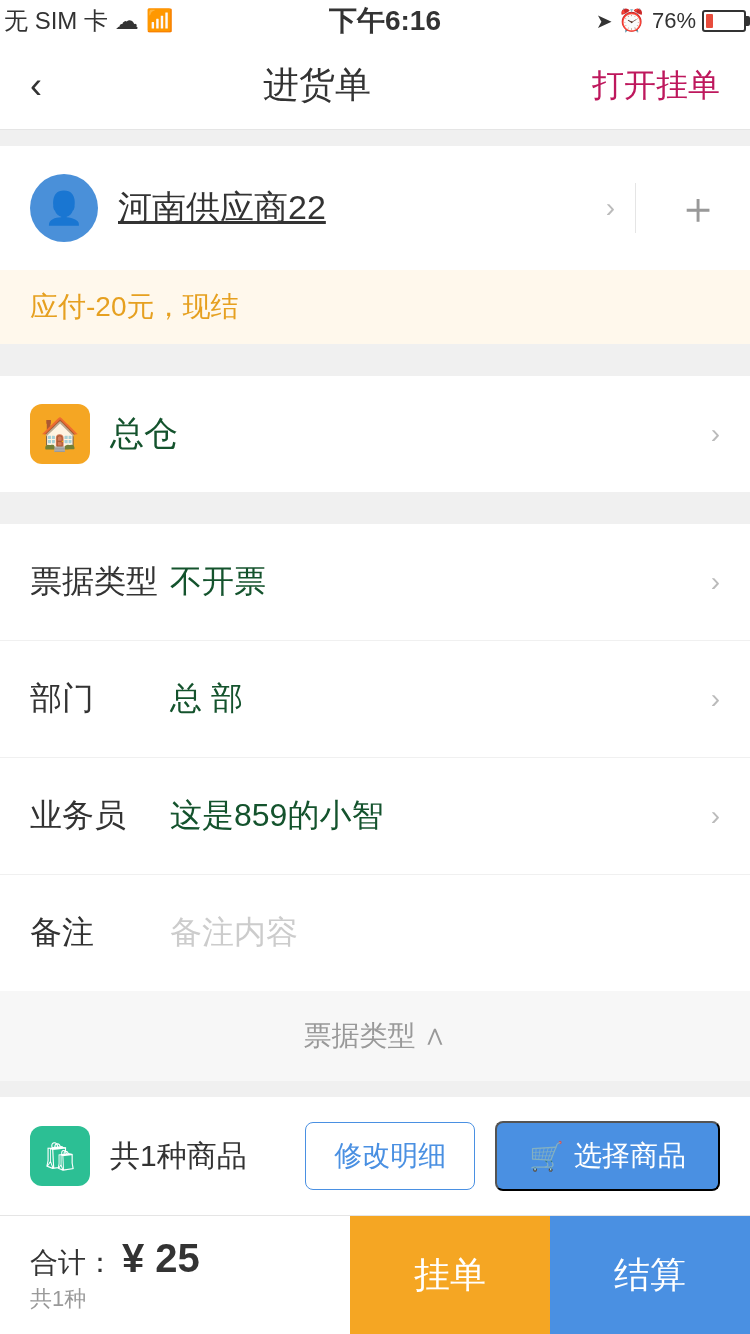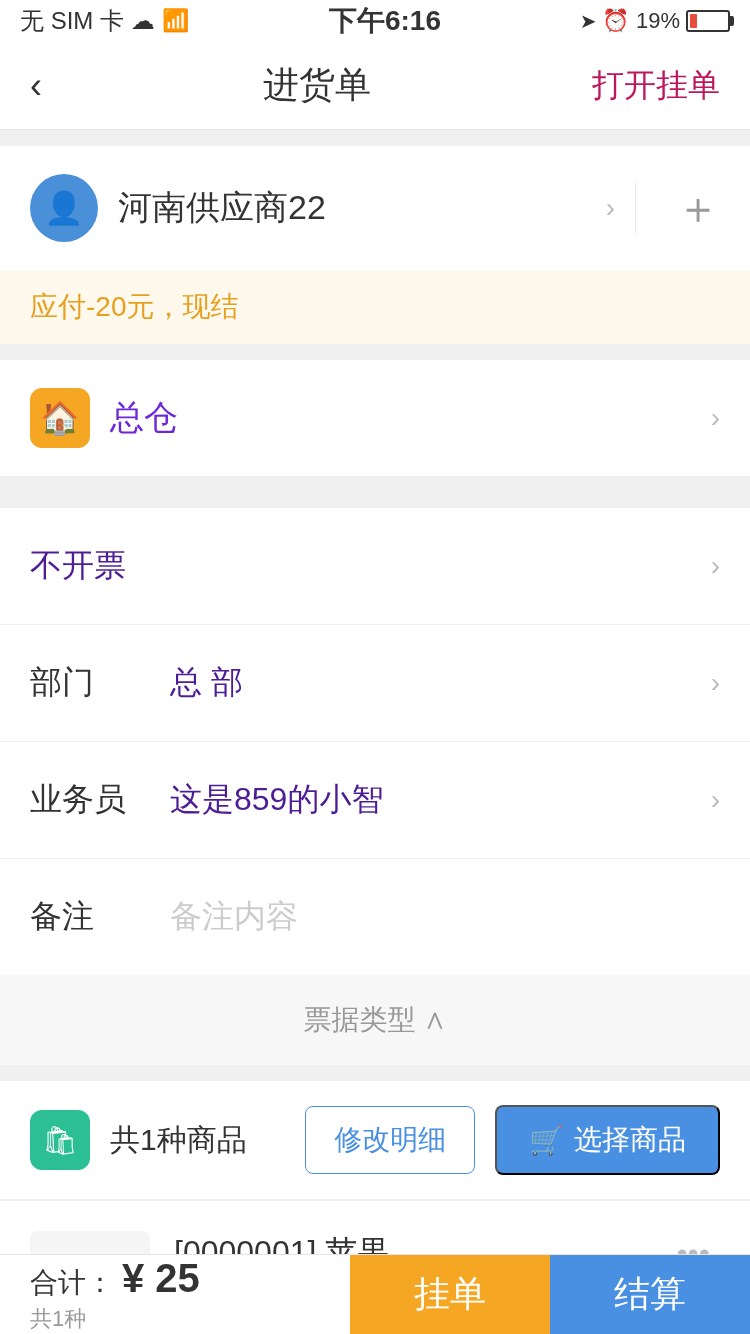--- a/index.html
+++ b/index.html
@@ -13,21 +13,21 @@
       color: #333;
     }
 
     
     .status-bar {
       background: #fff;
       height: 42px;
       display: flex;
       align-items: center;
       justify-content: space-between;
-      padding: 0 20px;
+      padding: 0 4px;
       font-size: 24px;
       color: #333;
     }
     .status-left { display: flex; align-items: center; gap: 8px; }
     .status-center { font-weight: 600; font-size: 28px; }
     .status-right { display: flex; align-items: center; gap: 6px; font-size: 22px; }
     .battery-icon {
       width: 44px; height: 22px;
       border: 2px solid #333;
       border-radius: 3px;
@@ -99,20 +99,21 @@
       justify-content: center;
       color: #fff;
       font-size: 32px;
       margin-right: 20px;
       flex-shrink: 0;
     }
     .supplier-name {
       flex: 1;
       font-size: 34px;
       color: #333;
+      text-decoration: underline;
     }
     .supplier-divider {
       width: 1px;
       height: 50px;
       background: #e5e5e5;
       margin: 0 20px;
     }
     .chevron-icon {
       color: #bbb;
       font-size: 28px;
@@ -122,20 +123,21 @@
       font-size: 44px;
       margin-left: 20px;
     }
 
     
     .payment-notice {
       background: #fff8ec;
       padding: 18px 30px;
       font-size: 28px;
       color: #e6a020;
+      margin-bottom: 16px;
     }
 
     
     .warehouse-row {
       background: #fff;
       display: flex;
       align-items: center;
       padding: 28px 30px;
       margin-bottom: 16px;
     }
@@ -147,21 +149,21 @@
       align-items: center;
       justify-content: center;
       color: #fff;
       font-size: 32px;
       margin-right: 20px;
       flex-shrink: 0;
     }
     .warehouse-name {
       flex: 1;
       font-size: 34px;
-      color: #6d28d9;
+      color: #14532d;
     }
 
     
     .form-section {
       background: #fff;
       margin-bottom: 0;
     }
     .form-row {
       display: flex;
       align-items: center;
@@ -175,21 +177,21 @@
     }
     .form-label {
       font-size: 32px;
       color: #333;
       width: 140px;
       flex-shrink: 0;
     }
     .form-value {
       flex: 1;
       font-size: 32px;
-      color: #4c1d95;
+      color: #14532d;
     }
     .form-value.placeholder {
       color: #ccc;
     }
 
     
     .collapse-toggle {
       background: #f7f7f7;
       text-align: center;
       padding: 26px;
@@ -297,21 +299,21 @@
       cursor: pointer;
       padding: 4px 10px;
     }
 
     
     .footer {
       position: fixed;
       bottom: 0;
       left: 0;
       width: 750px;
-      height: 80px;
+      height: 119px;
       display: flex;
       align-items: stretch;
       background: #fff;
       border-top: 1px solid #e5e5e5;
     }
     .footer-total {
       flex: 1;
       display: flex;
       flex-direction: column;
       justify-content: center;
@@ -366,21 +368,21 @@
 
 <div class="status-bar">
   <div class="status-left">
     <span>无 SIM 卡 ☁</span>
     <span class="wifi-icon">📶</span>
   </div>
   <div class="status-center">下午6:16</div>
   <div class="status-right">
     <span class="location-icon">➤</span>
     <span>⏰</span>
-    <span>19%</span>
+    <span>76%</span>
     <div class="battery-icon">
       <div class="battery-fill"></div>
     </div>
   </div>
 </div>
 
 <div class="nav-bar">
   <span class="nav-back">‹</span>
   <span class="nav-title">进货单</span>
   <span class="nav-action">打开挂单</span>
@@ -409,20 +411,21 @@
     <span>🏠</span>
   </div>
   <span class="warehouse-name">总仓</span>
   <span class="chevron-icon">›</span>
 </div>
 
 <div class="sep"></div>
 
 <div class="form-section">
   <div class="form-row">
+    <span class="form-label">票据类型</span>
     <span class="form-value">不开票</span>
     <span class="chevron-icon">›</span>
   </div>
   <div class="form-row">
     <span class="form-label">部门</span>
     <span class="form-value">总 部</span>
     <span class="chevron-icon">›</span>
   </div>
   <div class="form-row">
     <span class="form-label">业务员</span>

